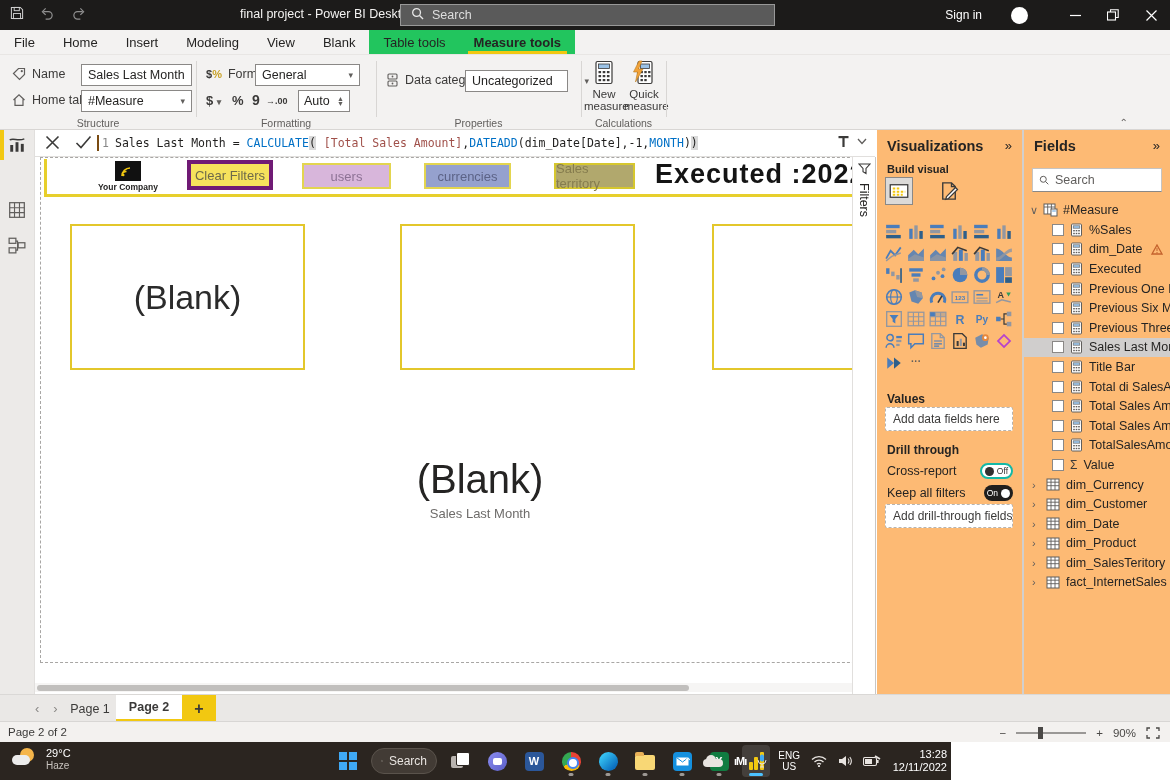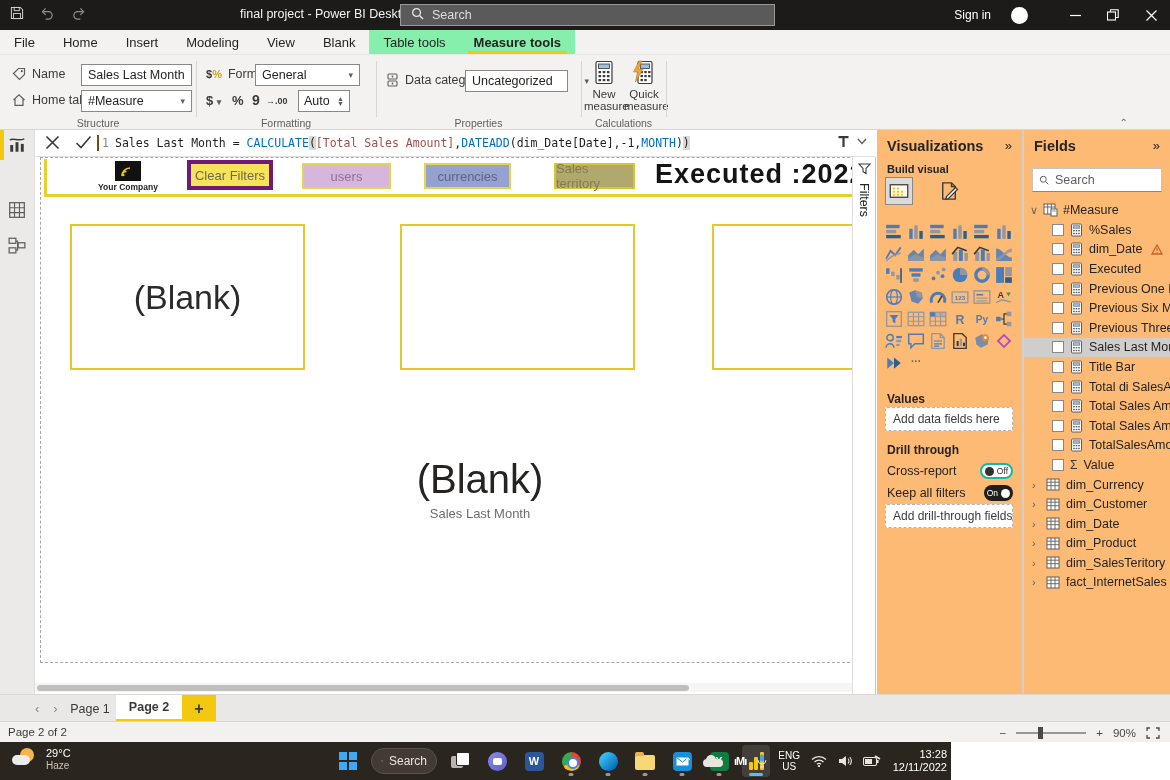--- a/index.html
+++ b/index.html
@@ -9,28 +9,28 @@
 
 
 #titlebar{position:absolute;left:0;top:0;width:1170px;height:30px;background:#1c1b1a;color:#fff;}
 #titlebar .tb-icons{position:absolute;left:10px;top:6px;display:flex;gap:16px;align-items:center;}
 #titlebar .tb-title{position:absolute;left:240px;top:7px;font-size:12.5px;color:#f3f2f1;}
 #tb-search{position:absolute;left:400px;top:4px;width:375px;height:22px;background:#5a5a5a;border:1px solid #989898;
   display:flex;align-items:center;gap:8px;padding:0 10px;color:#e8e8e8;}
 #tb-search input{background:transparent;border:none;outline:none;color:#fff;font-size:12.5px;width:300px;font-family:"Liberation Sans",sans-serif;}
 #tb-search input::placeholder{color:#dedede;}
 #tb-right{position:absolute;right:0;top:0;height:30px;display:flex;align-items:center;}
-#tb-right .signin{font-size:12px;margin-right:20px;}
+#tb-right .signin{font-size:12px;margin-right:29px;}
 #tb-right .avatar{width:17px;height:17px;border-radius:50%;background:#fff;margin-right:28px;}
 .winbtn{width:38px;height:30px;display:flex;align-items:center;justify-content:center;}
 
 
 #menubar{position:absolute;left:0;top:30px;width:1170px;height:25px;background:#f3f2f1;display:flex;align-items:stretch;border-bottom:1px solid #e8e6e4;}
 .mtab{padding:0 14px;display:flex;align-items:center;font-size:13px;color:#252423;position:relative;}
-.mtab.ctx{background:#86efac;}
+.mtab.ctx{background:#22c55e;}
 .mtab.active{font-weight:bold;}
 .mtab.active::after{content:"";position:absolute;left:8px;right:8px;bottom:0;height:3px;background:#F2C811;}
 
 
 #ribbon{position:absolute;left:0;top:55px;width:1170px;height:75px;background:#f3f2f1;border-bottom:1px solid #d8d6d4;font-size:12.5px;}
 .rb-divider{position:absolute;top:6px;height:56px;width:1px;background:#d8d6d4;}
 .rb-grouplabel{position:absolute;top:62px;font-size:10.5px;color:#605e5c;text-align:center;}
 .rb-label{position:absolute;color:#3b3a39;display:flex;gap:6px;align-items:center;}
 .rb-input{position:absolute;height:22px;background:#fff;border:1px solid #8a8886;font-size:12.5px;padding:0 6px;
   font-family:"Liberation Sans",sans-serif;color:#252423;}
@@ -45,21 +45,21 @@
 
 
 #formulabar{position:absolute;left:35px;top:130px;width:840px;height:27px;background:#fff;border-bottom:1px solid #e1dfdd;}
 #formulabar .fx-cancel{position:absolute;left:10px;top:5px;}
 #formulabar .fx-commit{position:absolute;left:40px;top:5px;}
 #formulabar .cursorline{position:absolute;left:62px;top:5px;width:1.5px;height:16px;background:#7a4b12;}
 #formulabar .lineno{position:absolute;left:67px;top:6px;font-family:"DejaVu Sans Mono",monospace;font-size:11.5px;color:#888;}
 #formulabar code{position:absolute;left:80px;top:6px;font-family:"DejaVu Sans Mono",monospace;font-size:11.5px;white-space:pre;}
 .tk-plain{color:#201f1e;}
 .tk-fn{color:#0070C6;}
-.tk-ref{color:#A0504A;}
+.tk-ref{color:#A0504A;margin-left:8px;}
 .tk-num{color:#201f1e;}
 .tk-hl{background:#d9d9d9;}
 #formulabar .fx-right{position:absolute;right:8px;top:5px;display:flex;gap:8px;align-items:center;}
 
 
 #leftnav{position:absolute;left:0;top:130px;width:35px;height:564px;background:#eceae8;border-right:1px solid #e1dfdd;}
 #leftnav .navitem{position:absolute;left:8px;width:20px;height:20px;}
 #leftnav .activebar{position:absolute;left:0;top:0;width:4px;height:30px;background:#F2C811;}
 
 

